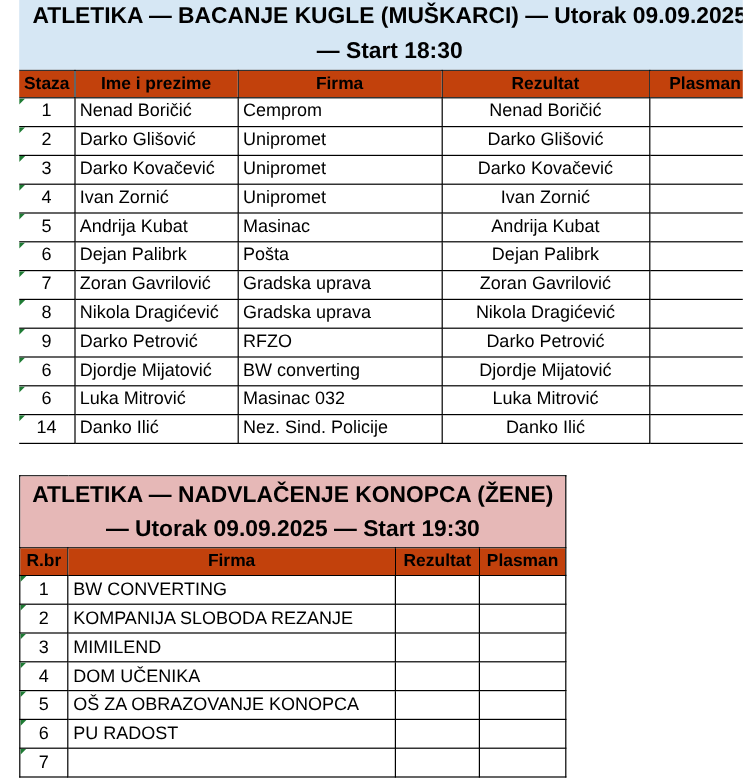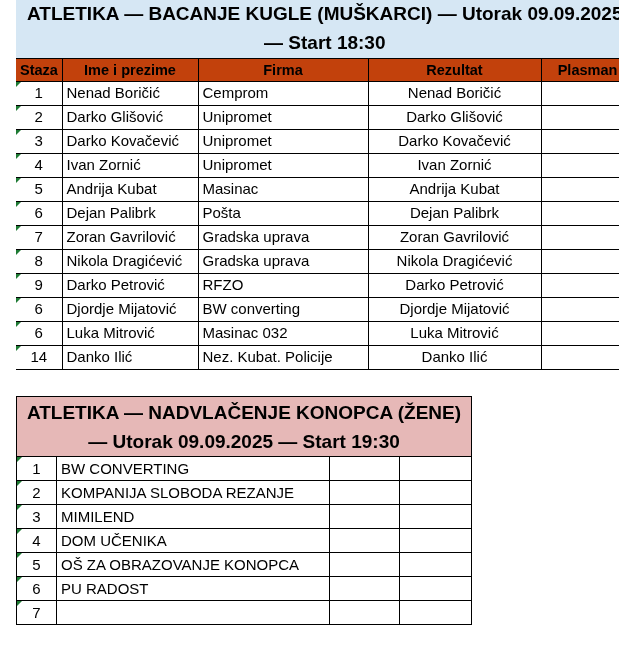--- a/index.html
+++ b/index.html
@@ -128,38 +128,44 @@
       <tr>
         <td class="num tri">6</td>
         <td class="left">Luka Mitrović</td>
         <td class="left">Masinac 032</td>
         <td class="center">Luka Mitrović</td>
         <td class="center"></td>
       </tr>
       <tr>
         <td class="num tri">14</td>
         <td class="left">Danko Ilić</td>
-        <td class="left">Nez. Kubat. Policije</td>
+        <td class="left">Nez. Sind. Policije</td>
         <td class="center">Danko Ilić</td>
         <td class="center"></td>
       </tr>
     </tbody>
 </table>
 
 <table class="t2">
   <colgroup>
     <col style="width:40px">
     <col style="width:273px">
     <col style="width:70px">
     <col style="width:72px">
   </colgroup>
   <tbody>
       <tr>
     <td colspan="4" class="title-cell">ATLETIKA — NADVLAČENJE KONOPCA (ŽENE) — Utorak 09.09.2025 — Start 19:30</td>
   </tr>
+  <tr>
+    <th>R.br</th>
+    <th>Firma</th>
+    <th>Rezultat</th>
+    <th>Plasman</th>
+  </tr>
   </tbody>
     <tbody id="t2body">
       <tr>
         <td class="num tri">1</td>
         <td class="left">BW CONVERTING</td>
         <td class="center"></td>
         <td class="center"></td>
       </tr>
       <tr>
         <td class="num tri">2</td>

